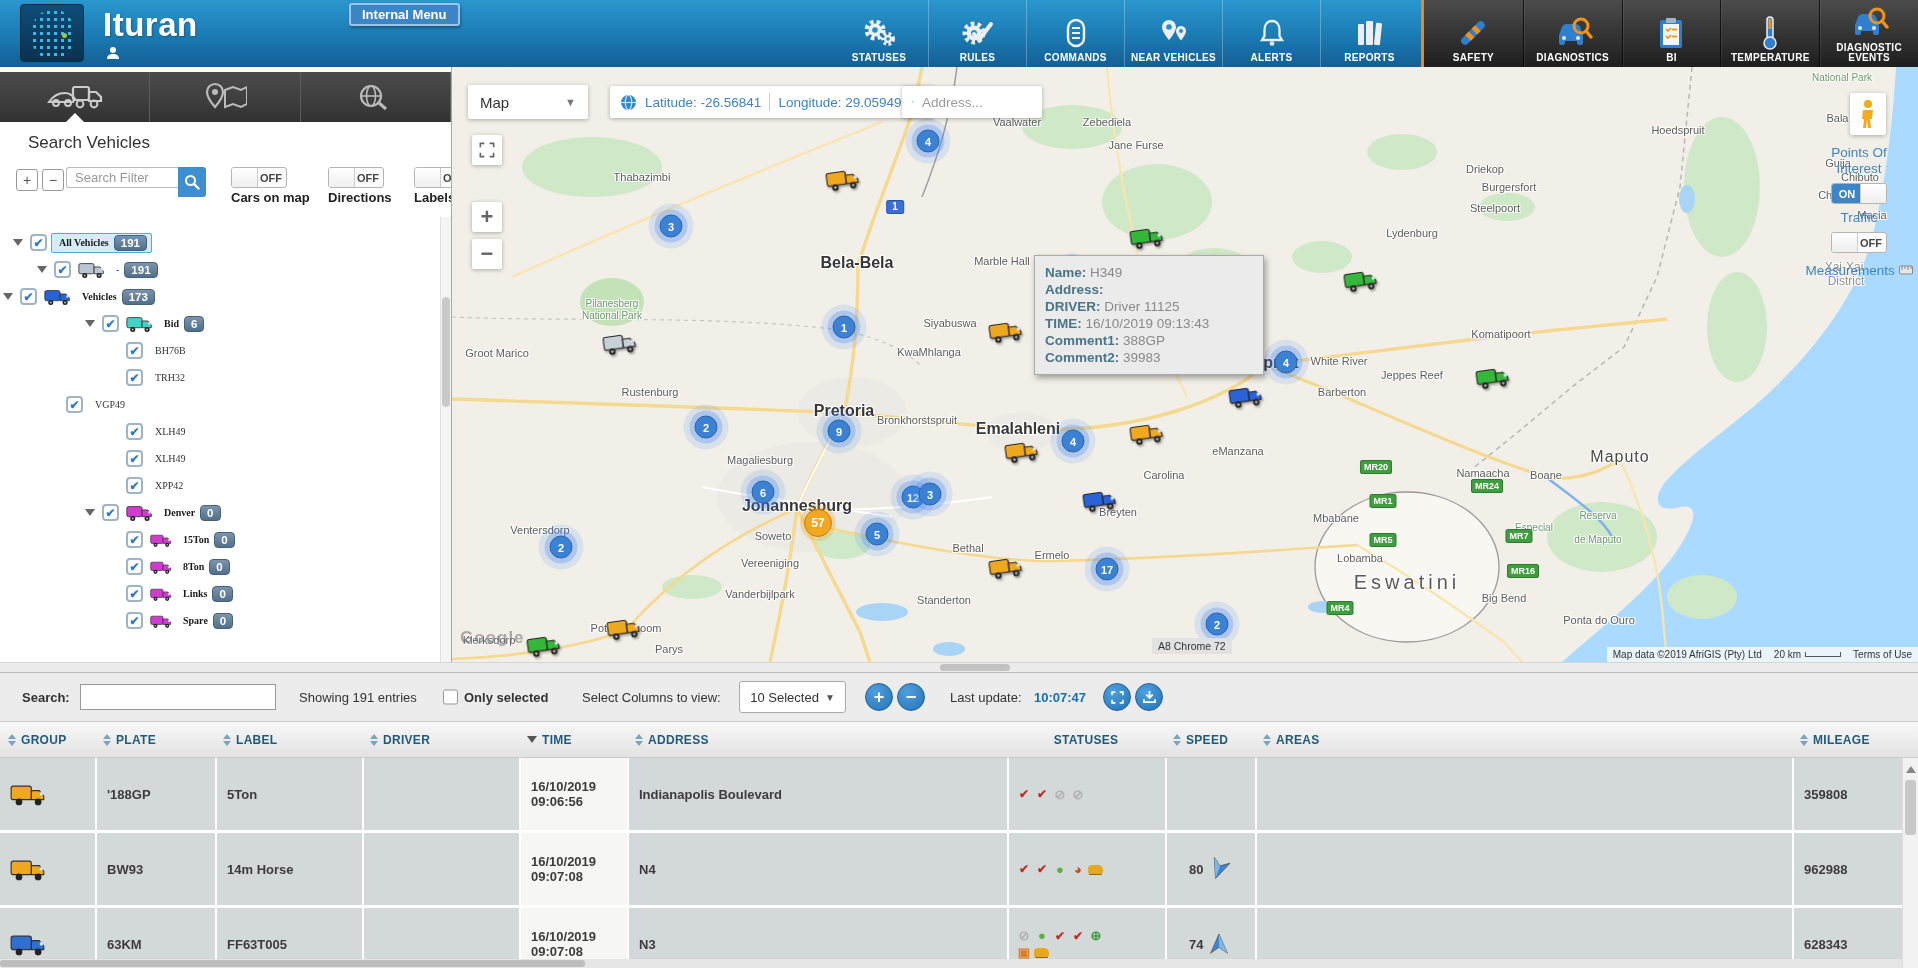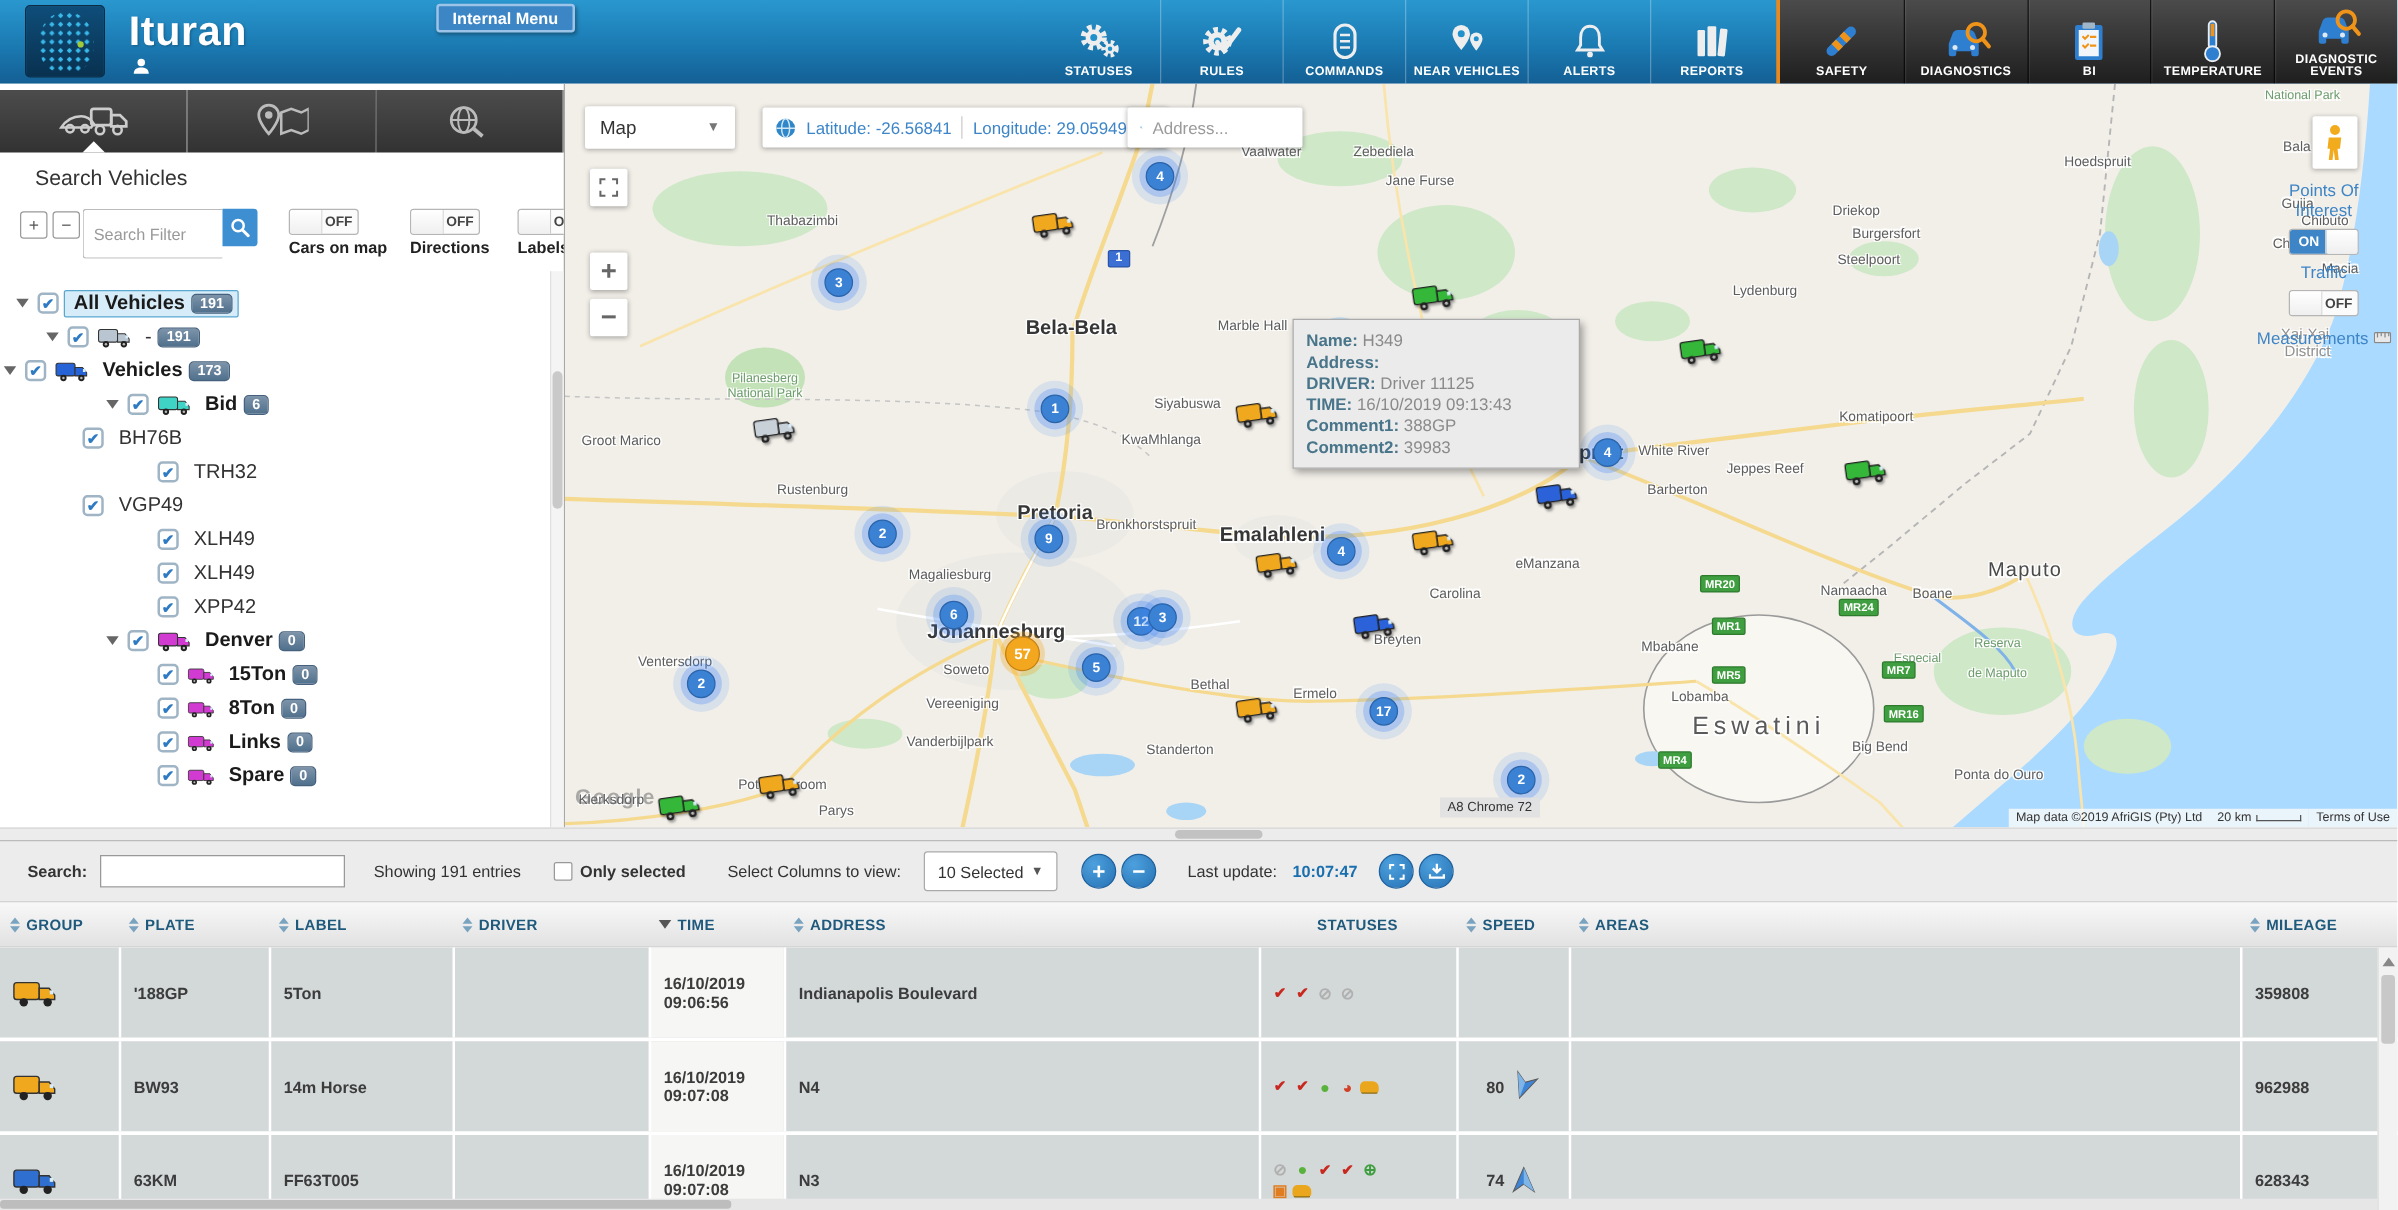--- a/index.html
+++ b/index.html
@@ -25,38 +25,38 @@
 
   
   .main { display:flex; height:595px; }
   .sidebar { position:relative; width:452px; background:#fff; border-right:1px solid #a8a8a8; overflow:hidden; }
   .tabs { position:absolute; left:0; top:5px; right:0; height:50px; display:flex; }
   .tab { flex:1; position:relative; background:linear-gradient(180deg,#4c4c4c,#323232); border-right:1px solid #5d5d5d; display:flex; align-items:center; justify-content:center; cursor:pointer; }
   .tab.active::after { content:""; position:absolute; bottom:0; left:50%; margin-left:-9px; border:9px solid transparent; border-bottom:9px solid #fff; border-top:none; }
   .sb-title { position:absolute; left:28px; top:66px; font-size:17px; color:#333; }
   .filter-row { position:absolute; left:16px; top:100px; right:8px; height:56px; }
   .sq-btn { position:absolute; top:2px; width:22px; height:22px; background:#fff; border:1px solid #999; border-radius:3px; color:#555; font-size:14px; line-height:19px; text-align:center; cursor:pointer; }
-  .filter-input { position:absolute; left:50px; top:0; width:112px; height:40px; border:1px solid #bbb; border-right:none; border-radius:3px 0 0 3px; padding:0 8px; font-size:13px; color:#333; }
+  .filter-input { position:absolute; left:50px; top:0; width:112px; height:21px; border:1px solid #bbb; border-right:none; border-radius:3px 0 0 3px; padding:0 8px; font-size:13px; color:#333; }
   .filter-input::placeholder { color:#999; }
   .filter-go { position:absolute; left:162px; top:0; width:28px; height:30px; background:#3d8fd1; border:none; border-radius:0 3px 3px 0; cursor:pointer; display:flex; align-items:center; justify-content:center; }
   .tog-group { position:absolute; top:0; width:86px; }
   .toggle { position:relative; width:56px; height:21px; background:#fbfbfb; border:1px solid #b5b5b5; border-radius:3px; cursor:pointer; }
   .toggle .knob { position:absolute; left:0; top:0; width:26px; height:100%; background:linear-gradient(#fff,#efefef); border-right:1px solid #ccc; border-radius:2px 0 0 2px; }
   .toggle .state { position:absolute; right:0; top:0; width:30px; height:100%; display:flex; align-items:center; justify-content:center; font-size:11px; font-weight:bold; color:#444; }
   .tog-label { margin-top:2px; font-size:13px; font-weight:bold; color:#222; white-space:nowrap; }
 
   
   .tree { position:absolute; left:0; top:162px; right:12px; bottom:0; overflow:hidden; }
   .tree-row { display:flex; align-items:center; height:27px; white-space:nowrap; cursor:pointer; }
   .tree-row .tw { width:16px; display:inline-flex; justify-content:center; }
   .tree-row .arr { width:0; height:0; border:5px solid transparent; border-top:7px solid #666; margin-top:5px; }
   .cb { width:17px; height:17px; background:#fff; border:2px solid #9fb4c4; border-radius:4px; margin:0 4px; display:inline-flex; align-items:center; justify-content:center; color:#2e7bc4; font-size:12px; font-weight:bold; flex:none; }
   .cb.checked::before { content:"\2714"; }
   .truck { margin:0 3px; flex:none; }
-  .tlab { font-size:16px; color:#333; margin:0 3px; }
+  .tlab { font-size:10px; color:#333; margin:0 3px;font-family:Liberation Serif, serif; }
   .tlab.b { font-weight:bold; color:#1a1a1a; }
   .badge { display:inline-block; background:linear-gradient(#7d94aa,#50708c); border:1px solid #46617d; border-radius:4px; color:#fff; font-size:11.5px; font-weight:bold; padding:1px 6px; margin-left:2px; }
   .lw { display:inline-flex; align-items:center; padding:1px 4px; border:1px solid transparent; }
   .tree-row.selected .lw { background:#d6ecf8; border:1px solid #5aa7d0; border-radius:2px; }
   .sb-vscroll { position:absolute; right:0; top:150px; bottom:0; width:11px; background:#f4f4f4; border-left:1px solid #e0e0e0; }
   .sb-vscroll .thumb { position:absolute; left:1px; right:1px; top:80px; height:110px; background:#c9c9c9; border-radius:4px; }
 
   
   .map { position:relative; flex:1; overflow:hidden; background:#f2efe9; }
   .map-bg { position:absolute; left:0; top:0; z-index:0; }
@@ -420,21 +420,21 @@
               <circle cx="8" cy="18" r="3" fill="#222"></circle>
               <circle cx="25" cy="18" r="3" fill="#222"></circle>
               <circle cx="8" cy="18" r="1.2" fill="#bbb"></circle>
               <circle cx="25" cy="18" r="1.2" fill="#bbb"></circle>
             </svg>
             <span class="lw">
               <span class="tlab b">Bid</span>
               <span class="badge">6</span>
             </span>
           </div>
-          <div class="tree-row" style="padding-left: 46px;">
+          <div class="tree-row" style="padding-left: 106px;">
             <span class="tw"></span>
             <span class="cb checked"></span>
             <span class="lw">
               <span class="tlab">BH76B</span>
             </span>
           </div>
           <div class="tree-row" style="padding-left: 106px;">
             <span class="tw"></span>
             <span class="cb checked"></span>
             <span class="lw">

